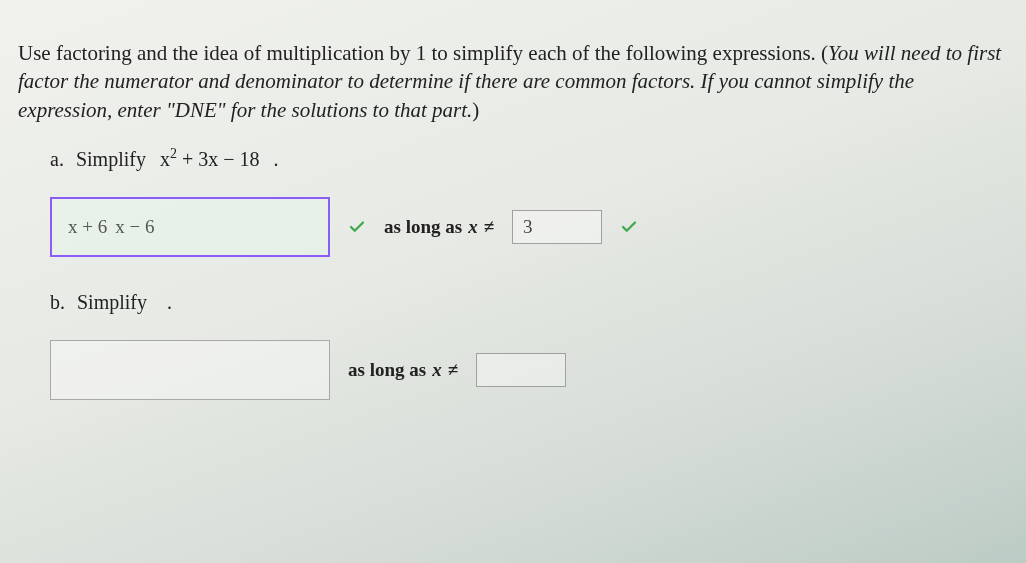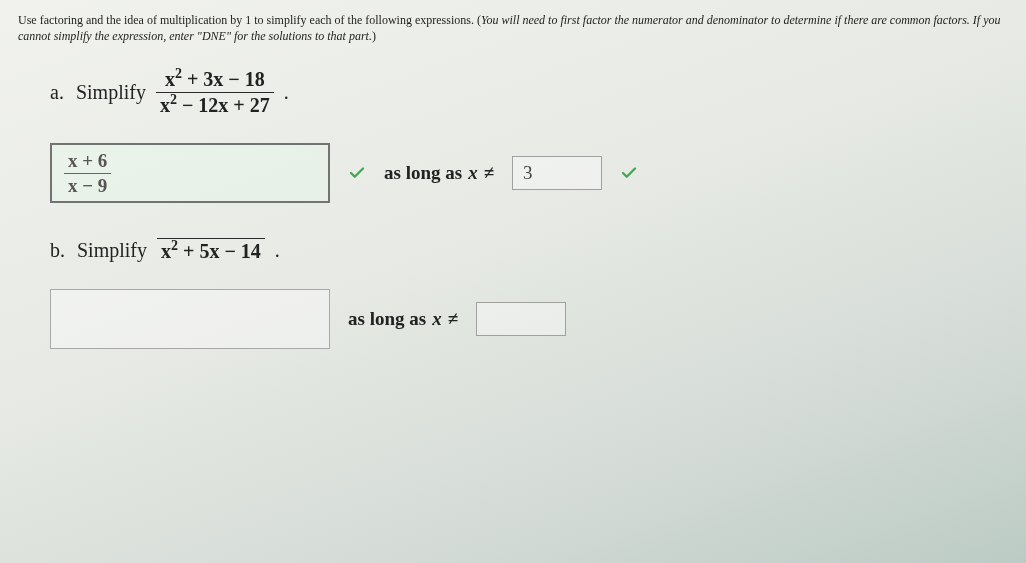--- a/index.html
+++ b/index.html
@@ -10,44 +10,44 @@
     height: 563px;
     font-family: Georgia, 'Times New Roman', serif;
     background: linear-gradient(160deg, #f1f2ed 0%, #e6e9e4 45%, #d4dbd6 75%, #bccbc5 100%);
     color: #222;
     overflow: hidden;
   }
   .page {
     padding: 12px 18px;
   }
   .instructions {
-    font-size: 12px;
+    font-size: 21px;
     line-height: 1.35;
     margin-bottom: 24px;
+    margin-top: 27px;
   }
   .italic { font-style: italic; }
   .part {
     margin-left: 32px;
     margin-bottom: 34px;
   }
   .prompt-line {
     display: flex;
     align-items: center;
     gap: 10px;
     font-size: 20px;
     margin-bottom: 26px;
   }
   .letter { margin-right: 2px; }
   .fraction {
     display: inline-flex;
-    flex-direction: column;
+    flex-direction: row;
     align-items: center;
     vertical-align: middle;
     font-family: 'Georgia', serif;
-    font-weight: bold;
   }
   .fraction .num, .fraction .den {
     padding: 0 4px;
     white-space: nowrap;
   }
   .fraction .bar {
     width: 100%;
     border-top: 1.5px solid #2a2a2a;
     margin: 1px 0;
   }
@@ -67,21 +67,21 @@
     background: rgba(255,255,255,0.35);
     min-width: 280px;
     height: 60px;
     padding: 4px 12px;
     display: flex;
     align-items: center;
     font-family: 'Georgia', serif;
     color: #555;
   }
   .answer-box.correct {
-    border: 2px solid #737373;
+    border: 2px solid #8b5cf6;
     background: rgba(230,250,235,0.4);
     align-items: center;
   }
   .answer-box .fraction .bar { border-top-color: #666; }
   .check-icon {
     width: 18px;
     height: 18px;
     flex-shrink: 0;
   }
   .check-icon svg { width: 100%; height: 100%; }
@@ -118,30 +118,29 @@
     <span>Use factoring and the idea of multiplication by 1 to simplify each of the following expressions. (</span><span class="italic">You will need to first factor the numerator and denominator to determine if there are common factors. If you cannot simplify the expression, enter "DNE" for the solutions to that part.</span><span>)</span>
   </div>
 
   <div class="part">
     <div class="prompt-line">
       <span class="letter">a.</span>
       <span>Simplify</span>
       <span class="fraction">
         <span class="num"><span class="mathx">x</span><span class="sup">2</span> + 3<span class="mathx">x</span> − 18</span>
         <span class="bar"></span>
-        <span class="den"><span class="mathx">x</span><span class="sup">2</span> − 12<span class="mathx">x</span> + 27</span>
       </span>
       <span class="period">.</span>
     </div>
     <div class="answer-row">
       <div class="answer-box correct">
         <span class="fraction">
           <span class="num">x + 6</span>
           <span class="bar"></span>
-          <span class="den">x − 9</span>
+          <span class="den">x − 6</span>
         </span>
       </div>
       <span class="check-icon">
         <svg viewBox="0 0 24 24">
             <path fill="none" stroke="#3fa84f" stroke-width="3" stroke-linecap="round" stroke-linejoin="round" d="M4 12l5 5L20 6"></path>
           </svg>
       </span>
       <span class="text-segment">
         <span>as long as</span>
         <span style="font-style:italic">x</span>
@@ -157,21 +156,20 @@
       </span>
     </div>
   </div>
 
   <div class="part">
     <div class="prompt-line">
       <span class="letter">b.</span>
       <span>Simplify</span>
       <span class="fraction">
         <span class="bar"></span>
-        <span class="den"><span class="mathx">x</span><span class="sup">2</span> + 5<span class="mathx">x</span> − 14</span>
       </span>
       <span class="period">.</span>
     </div>
     <div class="answer-row">
       <div class="answer-box">
         <span></span>
       </div>
       <span class="text-segment">
         <span>as long as</span>
         <span style="font-style:italic">x</span>

